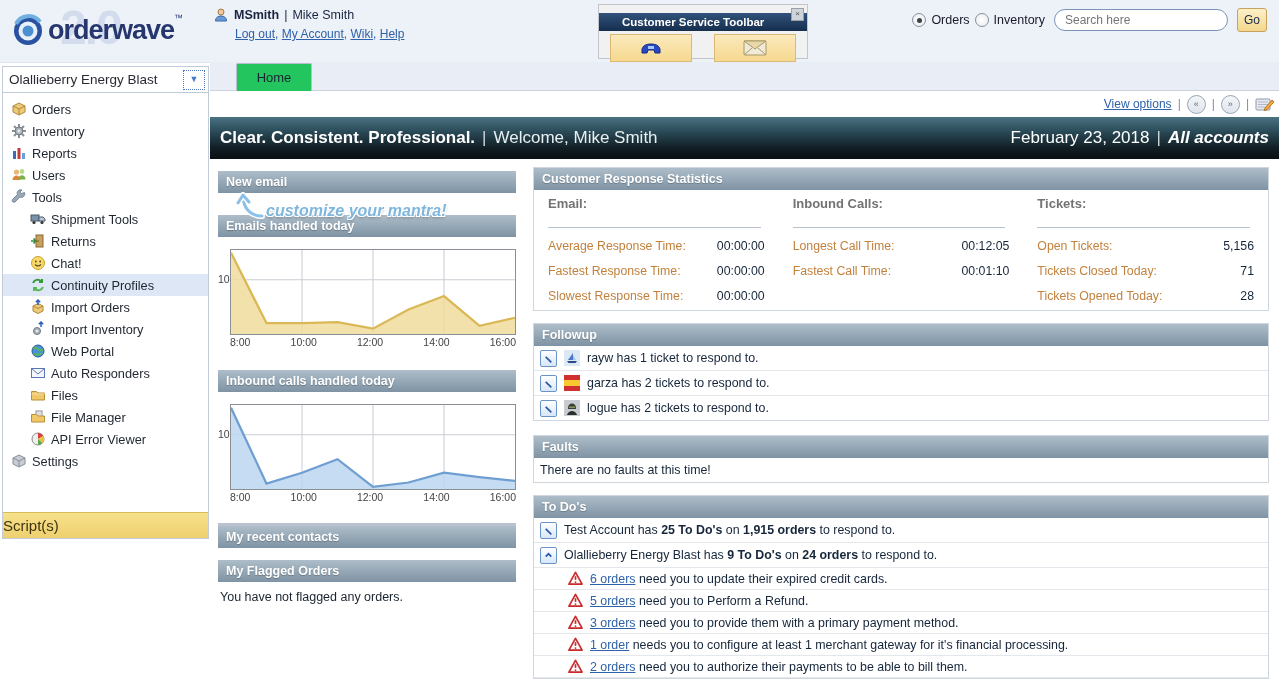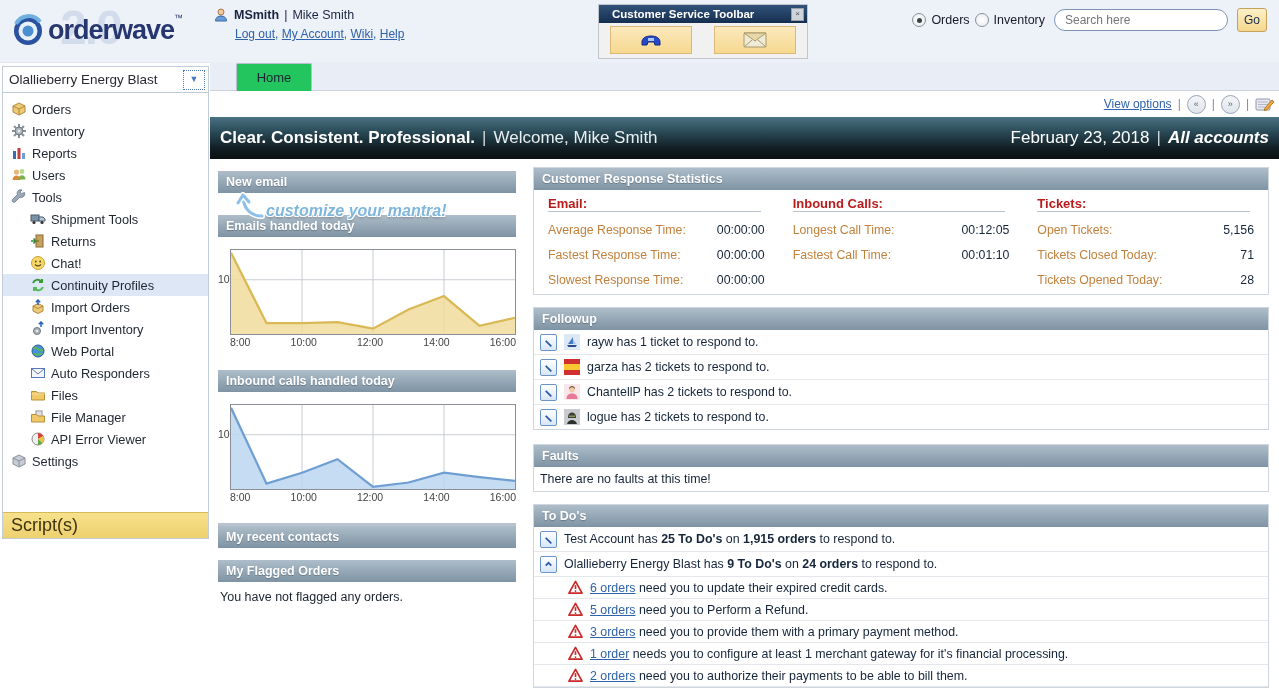--- a/index.html
+++ b/index.html
@@ -12,21 +12,21 @@
   .logo .row{position:absolute;left:0;top:8px;display:flex;align-items:center;}
   .logo .row svg{width:36px;height:36px;}
   .logo .txt{font-size:27px;font-weight:bold;color:#26366e;letter-spacing:-1px;margin-left:2px;}
   .logo .tm{font-size:9px;color:#26366e;vertical-align:top;position:relative;top:-12px;}
   .user-block{position:absolute;left:213px;top:7px;}
   .user-line{display:flex;align-items:center;gap:5px;font-size:12.5px;color:#1a2440;}
   .user-line .uname{font-weight:bold;}
   .user-links{margin-left:22px;margin-top:4px;font-size:12px;color:#2f62a8;}
   .user-links .lnk{text-decoration:underline;cursor:pointer;}
   .cs-toolbar{position:absolute;left:598px;top:4px;width:208px;height:53px;background:#f1f1f1;border:1px solid #c2c6cc;}
-  .cs-hdr{height:18px;background:linear-gradient(#31527a,#152e4e);color:#fff;font-weight:bold;font-size:11.5px;line-height:18px;padding-left:13px;position:relative;}
+  .cs-hdr{height:18px;background:linear-gradient(#31527a,#152e4e);color:#fff;font-weight:bold;font-size:11.5px;line-height:18px;padding-left:23px;position:relative;margin-top:8px;}
   .cs-close{position:absolute;right:3px;top:3px;width:11px;height:11px;background:#cfd3da;border:1px solid #9aa0aa;color:#555;font-size:8px;line-height:9px;text-align:center;cursor:pointer;}
   .cs-body{display:flex;justify-content:space-around;align-items:center;height:33px;}
   .cs-btn{width:80px;height:26px;background:linear-gradient(#fbe9bd,#f6d98f);border:1px solid #dcb878;display:flex;align-items:center;justify-content:center;cursor:pointer;}
   .top-right{position:absolute;right:12px;top:8px;display:flex;align-items:center;gap:9px;}
   .radio-grp{display:flex;align-items:center;gap:5px;font-size:12.5px;color:#1a1a2a;}
   .radio{width:12px;height:12px;border:1px solid #8a9098;border-radius:50%;background:radial-gradient(#fff,#e6e9ee);display:inline-flex;align-items:center;justify-content:center;cursor:pointer;}
   .radio .dot{width:5px;height:5px;border-radius:50%;background:#3a4248;}
   .search-input{width:152px;height:20px;border:1px solid #7d94b8;border-radius:11px;padding:0 10px;font-size:12px;font-family:"Liberation Sans",sans-serif;outline:none;color:#333;}
   .go-btn{width:28px;height:22px;background:linear-gradient(#fdf0c8,#f3d88c);border:1px solid #c9a15e;border-radius:3px;font-size:12px;color:#1a2a4a;cursor:pointer;display:flex;align-items:center;justify-content:center;}
   
@@ -35,21 +35,21 @@
   .account-row .alabel{flex:1;font-size:13.5px;color:#2a2a33;padding-left:6px;}
   .dd-btn{width:20px;height:18px;margin-right:3px;border:1px dotted #4a78b8;display:flex;align-items:center;justify-content:center;cursor:pointer;background:#fff;}
   .dd-btn .tri{font-size:9px;color:#4878c8;line-height:1;}
   .tree{padding-top:5px;}
   .tree-item{height:22px;display:flex;align-items:center;font-size:12.8px;color:#1f2630;cursor:pointer;}
   .tree-item.l1{padding-left:8px;}
   .tree-item.l2{padding-left:27px;}
   .tree-item.selected{font-weight:normal;background:#dde7f6;}
   .tree-item .ticon{width:16px;height:16px;margin-right:5px;flex:0 0 16px;}
   .tree-item .ticon svg{width:16px;height:16px;display:block;}
-  .scripts-bar{position:absolute;left:0;right:0;bottom:0;height:25px;background:linear-gradient(#f7e18c,#eed06e);border-top:1px solid #d6ba58;font-size:18px;color:#3f3310;line-height:25px;padding-left:8px;cursor:pointer;}
+  .scripts-bar{position:absolute;left:0;right:0;bottom:0;height:25px;background:linear-gradient(#f7e18c,#eed06e);border-top:1px solid #d6ba58;font-size:15px;color:#3f3310;line-height:25px;cursor:pointer;}
   
   .main{position:absolute;left:210px;top:62px;right:0;bottom:0;background:#fff;}
   .tab-strip{height:28px;background:#e9edf5;border-bottom:1px solid #ccd3df;position:relative;}
   .tab{position:absolute;left:26px;top:1px;width:74px;height:27px;background:#22c55e;border:1px solid #b6bfcc;border-bottom:none;border-radius:2px 2px 0 0;display:flex;align-items:center;justify-content:center;font-size:13px;color:#1a2433;cursor:pointer;}
   .view-row{height:26px;display:flex;justify-content:flex-end;align-items:center;gap:6px;padding-right:4px;font-size:12px;border-radius:9px;}
   .vlink{color:#2f62a8;text-decoration:underline;cursor:pointer;}
   .pipe{color:#8a86a8;}
   .pager{width:17px;height:17px;border-radius:50%;border:1px solid #98a6b6;background:linear-gradient(#f4f6f8,#dfe5ec);color:#5a6a7a;font-size:9px;display:flex;align-items:center;justify-content:center;cursor:pointer;}
   .notepad{width:20px;height:16px;cursor:pointer;}
   .banner{height:42px;display:flex;justify-content:space-between;align-items:center;padding:0 10px;color:#fff;
@@ -70,21 +70,21 @@
   .chart-wrap{position:relative;margin-top:12px;padding-left:12px;}
   .chart-box{border:1px solid #8a8f96;height:84px;background:#fff;position:relative;}
   .chart-box svg{position:absolute;left:0;top:0;width:100%;height:100%;}
   .ylab{position:absolute;left:0;top:23px;font-size:10.5px;color:#444;}
   .xticks{display:flex;justify-content:space-between;font-size:10.5px;color:#444;margin-top:1px;}
   .sep-line{height:3px;background:#b9c3cd;margin-top:20px;}
   .empty-text{font-size:12.5px;color:#1a2430;margin-top:8px;padding-left:2px;}
   .panel{border:1px solid #cfd6de;background:#fff;}
   .stats-body{display:flex;padding:6px 0 2px 0;}
   .stat-col{flex:1;padding:0 14px;}
-  .stat-title{font-weight:bold;font-size:13px;color:#b91c1c;padding-bottom:0;border-bottom:1px solid #b9c3cd;margin-bottom:5px;margin-right:4px;}
+  .stat-title{font-weight:bold;font-size:13px;color:#737373;padding-bottom:16px;border-bottom:1px solid #b9c3cd;margin-bottom:5px;margin-right:4px;}
   .stat-row{display:flex;justify-content:space-between;align-items:center;height:25px;}
   .s-lbl{color:#c2813d;font-size:12.3px;}
   .s-val{color:#16263a;font-size:12.3px;text-align:right;}
   .f-row{height:24px;display:flex;align-items:center;gap:7px;padding-left:6px;border-bottom:1px solid #e4e8ec;font-size:12.4px;color:#16263a;}
   .f-row:last-child{border-bottom:none;}
   .toggle{width:15px;height:15px;border:1px solid #6a94c8;border-radius:2px;background:linear-gradient(#fff,#d8e6f8);display:inline-flex;align-items:center;justify-content:center;cursor:pointer;flex:0 0 15px;}
   .avatar{width:16px;height:16px;flex:0 0 16px;}
   .avatar svg{width:16px;height:16px;display:block;}
   .fault-text{height:24px;line-height:24px;padding-left:6px;font-size:12.4px;color:#16263a;}
   .todo-acct{height:24px;display:flex;align-items:center;gap:7px;padding-left:6px;border-bottom:1px solid #e4e8ec;font-size:12.4px;color:#16263a;}
@@ -508,36 +508,20 @@
               <span>garza has 2 tickets to respond to.</span>
             </div>
             <div class="f-row">
               <span class="toggle">
                 <svg viewBox="0 0 8 8" width="9" height="9">
                   <path d="M1.5 2.5 4 5l2.5 2.5" fill="none" stroke="#2a5aa8" stroke-width="1.5"></path>
                 </svg>
               </span>
               <span class="avatar">
                 <svg viewBox="0 0 16 16">
-                  <rect width="16" height="16" fill="#f8e8ec"></rect>
-                  <path d="M5 5.2c0-2 1.2-3.2 3-3.2s3 1.2 3 3.2z" fill="#7a5a38"></path>
-                  <circle cx="8" cy="5.8" r="2.6" fill="#f0c8a8"></circle>
-                  <path d="M2.5 15c0-4 2.5-5.5 5.5-5.5s5.5 1.5 5.5 5.5z" fill="#e87898"></path>
-                </svg>
-              </span>
-              <span>ChantellP has 2 tickets to respond to.</span>
-            </div>
-            <div class="f-row">
-              <span class="toggle">
-                <svg viewBox="0 0 8 8" width="9" height="9">
-                  <path d="M1.5 2.5 4 5l2.5 2.5" fill="none" stroke="#2a5aa8" stroke-width="1.5"></path>
-                </svg>
-              </span>
-              <span class="avatar">
-                <svg viewBox="0 0 16 16">
                   <rect width="16" height="16" fill="#c8ccd0"></rect>
                   <path d="M4 8c0-3 1.8-4.5 4-4.5S12 5 12 8v1H4z" fill="#3a4038"></path>
                   <path d="M5 6.5h6v1.5H5z" fill="#8a9458"></path>
                   <path d="M3 15c1-3 3-4 5-4s4 1 5 4z" fill="#2a302a"></path>
                 </svg>
               </span>
               <span>logue has 2 tickets to respond to.</span>
             </div>
           </div>
       </div>

